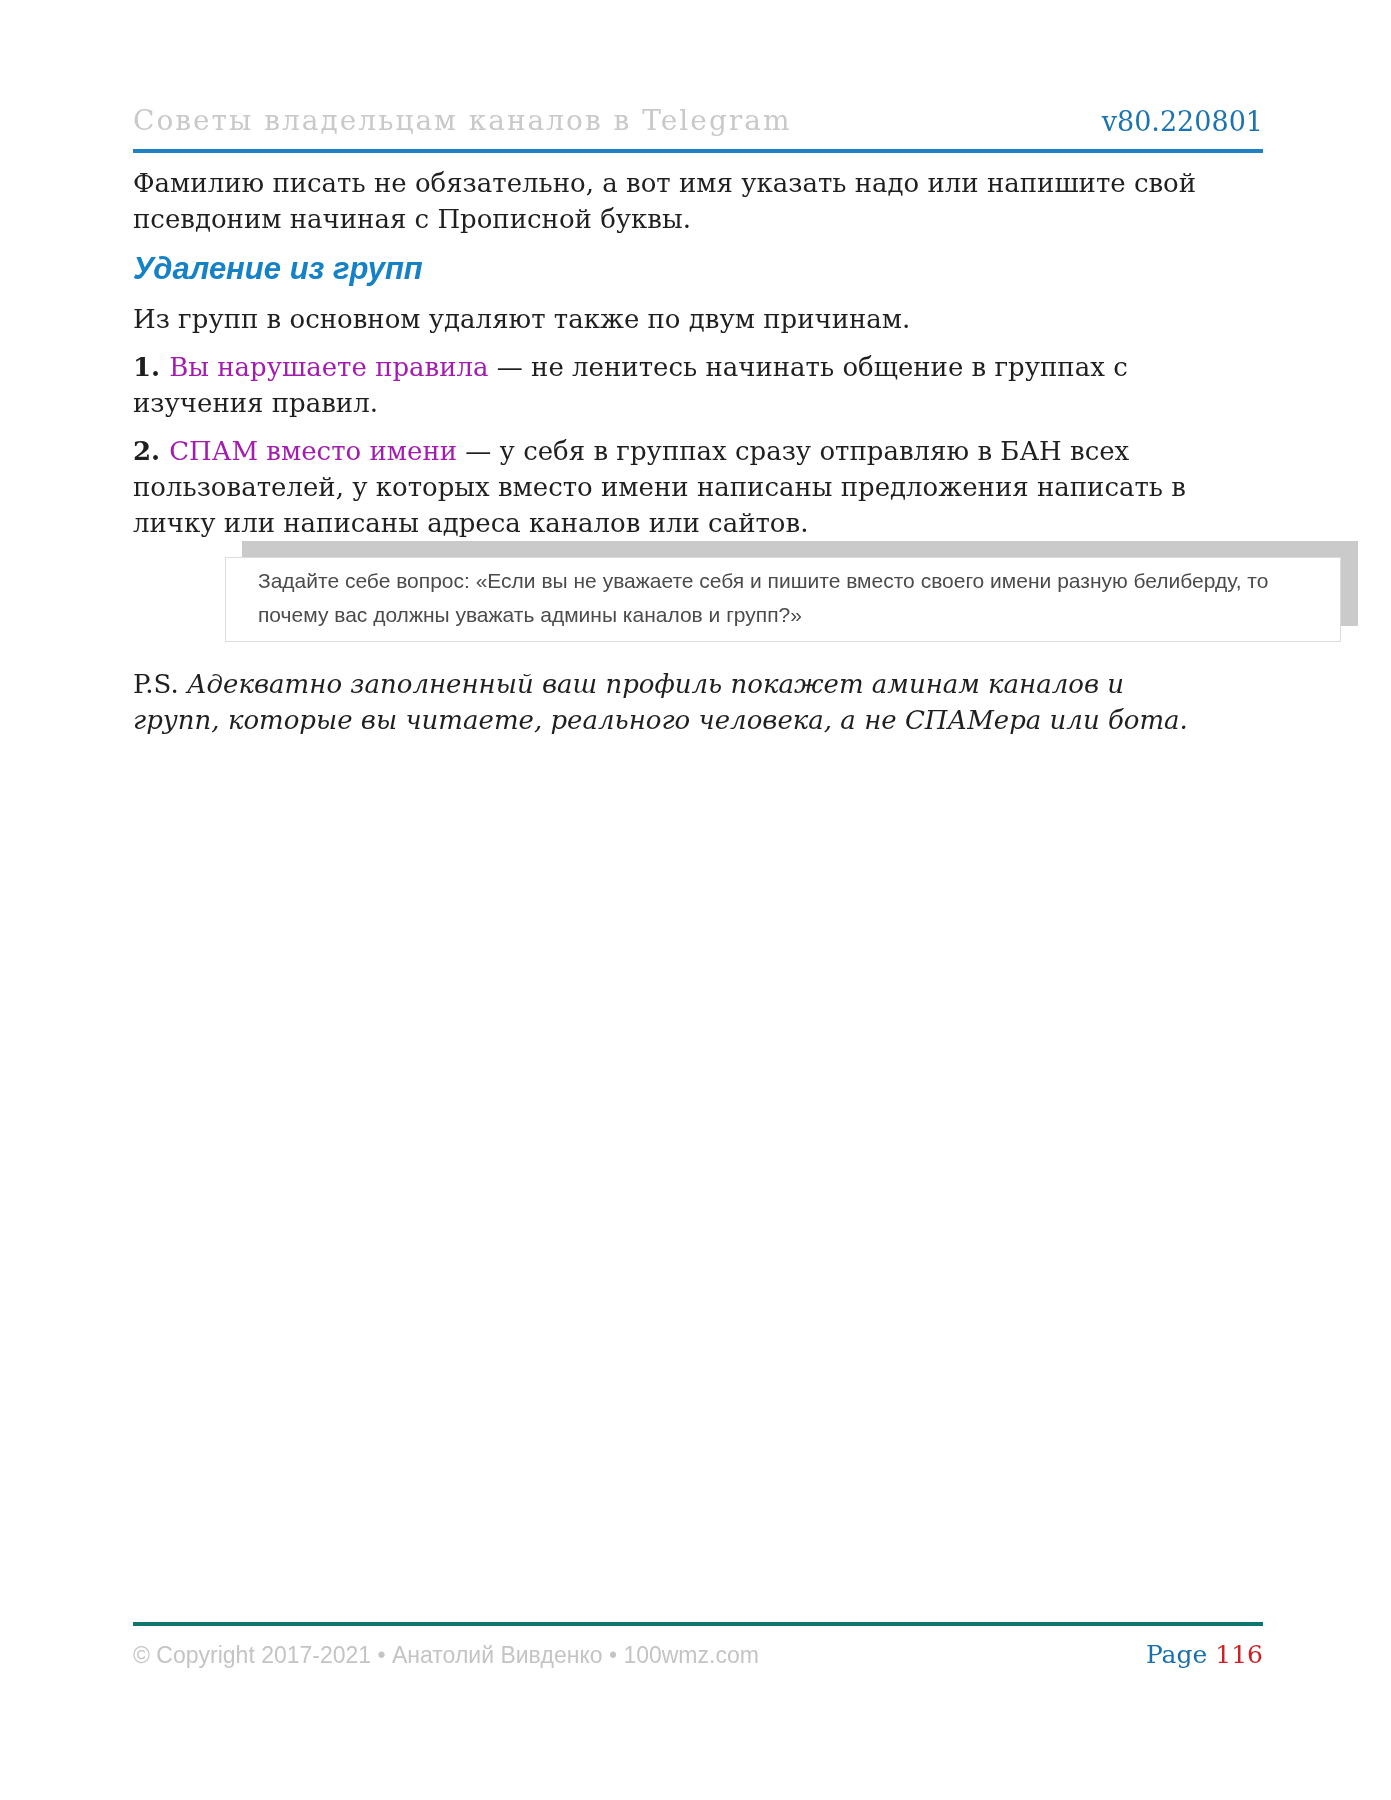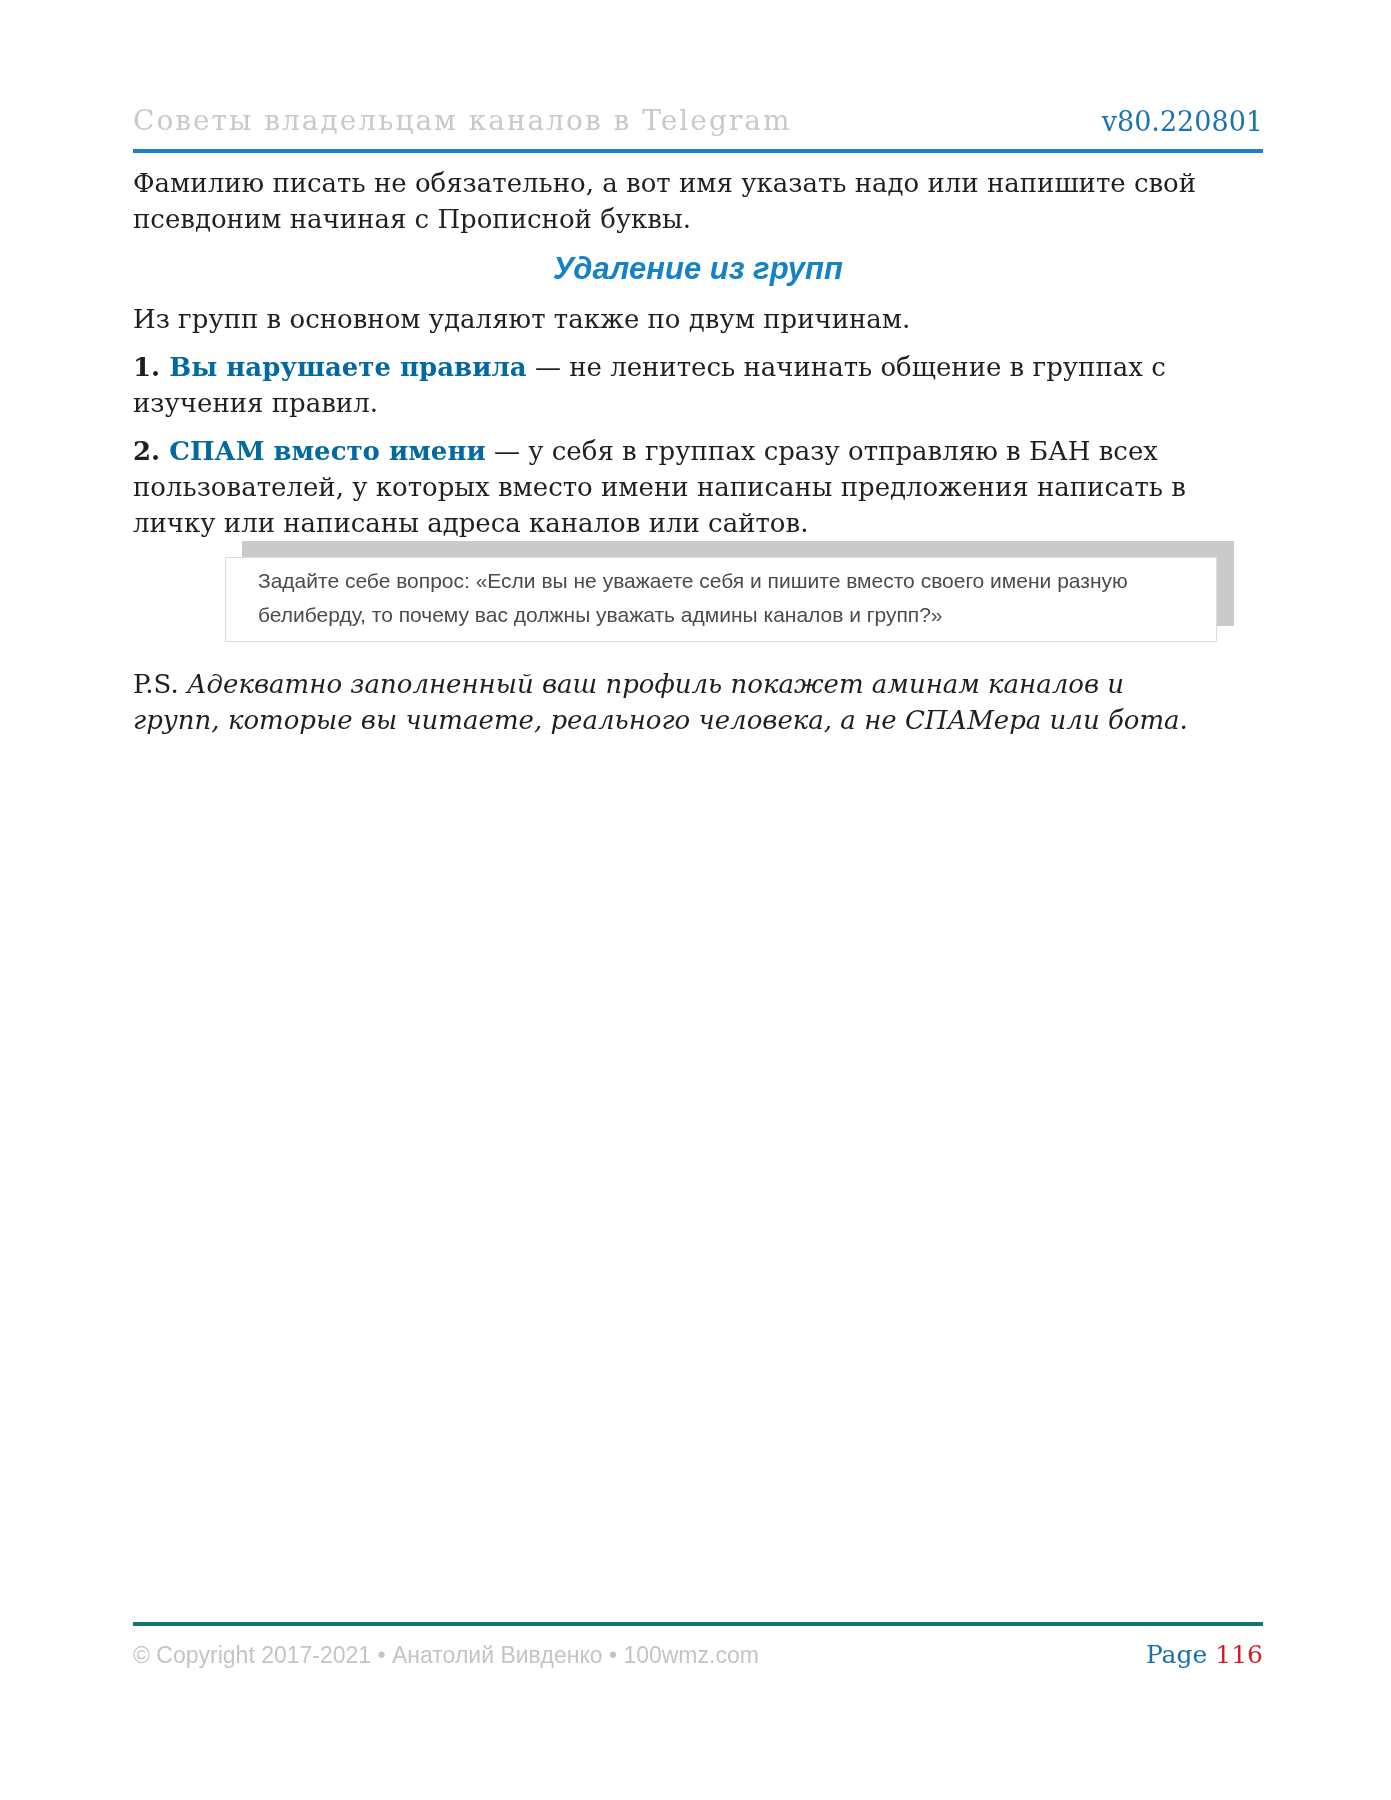--- a/index.html
+++ b/index.html
@@ -51,34 +51,33 @@
     margin-top: 26px;
   }
   .section-heading {
     font-family: "Liberation Sans", sans-serif;
     font-weight: bold;
     font-style: italic;
     font-size: 31px;
     line-height: 40px;
     color: #1581c6;
     margin: 10px 0 6px 0;
-    text-align: center;
   }
   .item-number {
     font-weight: bold;
     color: #1f1f1f;
   }
   .item-highlight {
-    font-weight: bold;
-    color: #0369a1;
+    font-weight: normal;
+    color: #a21caf;
   }
   
   .quote-box {
     margin: 16px 0 0 92px;
-    width: 992px;
+    width: 1116px;
     box-sizing: border-box;
     background: #ffffff;
     border: 1px solid #dcdcdc;
     box-shadow: 17px -16px 0 0 #cacaca;
     padding: 6px 32px 9px 32px;
   }
   .quote-box p {
     margin: 0;
     font-family: "Liberation Sans", sans-serif;
     font-size: 21px;

